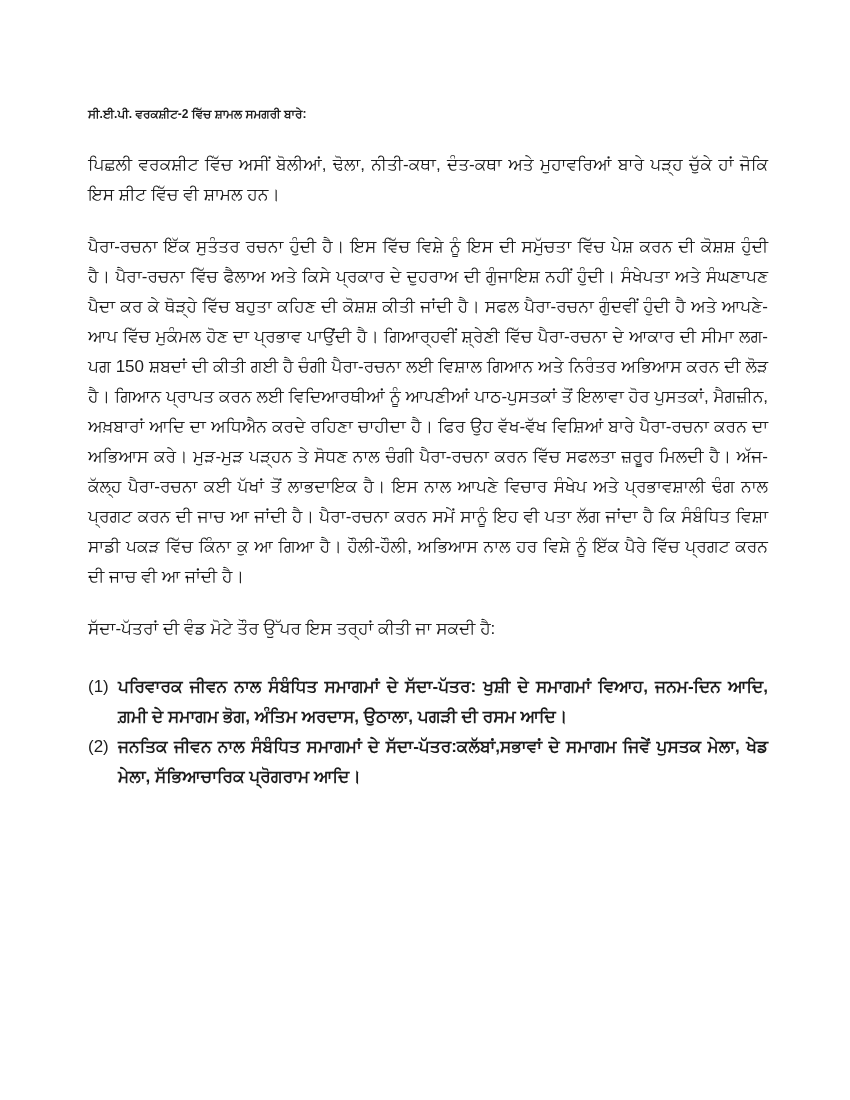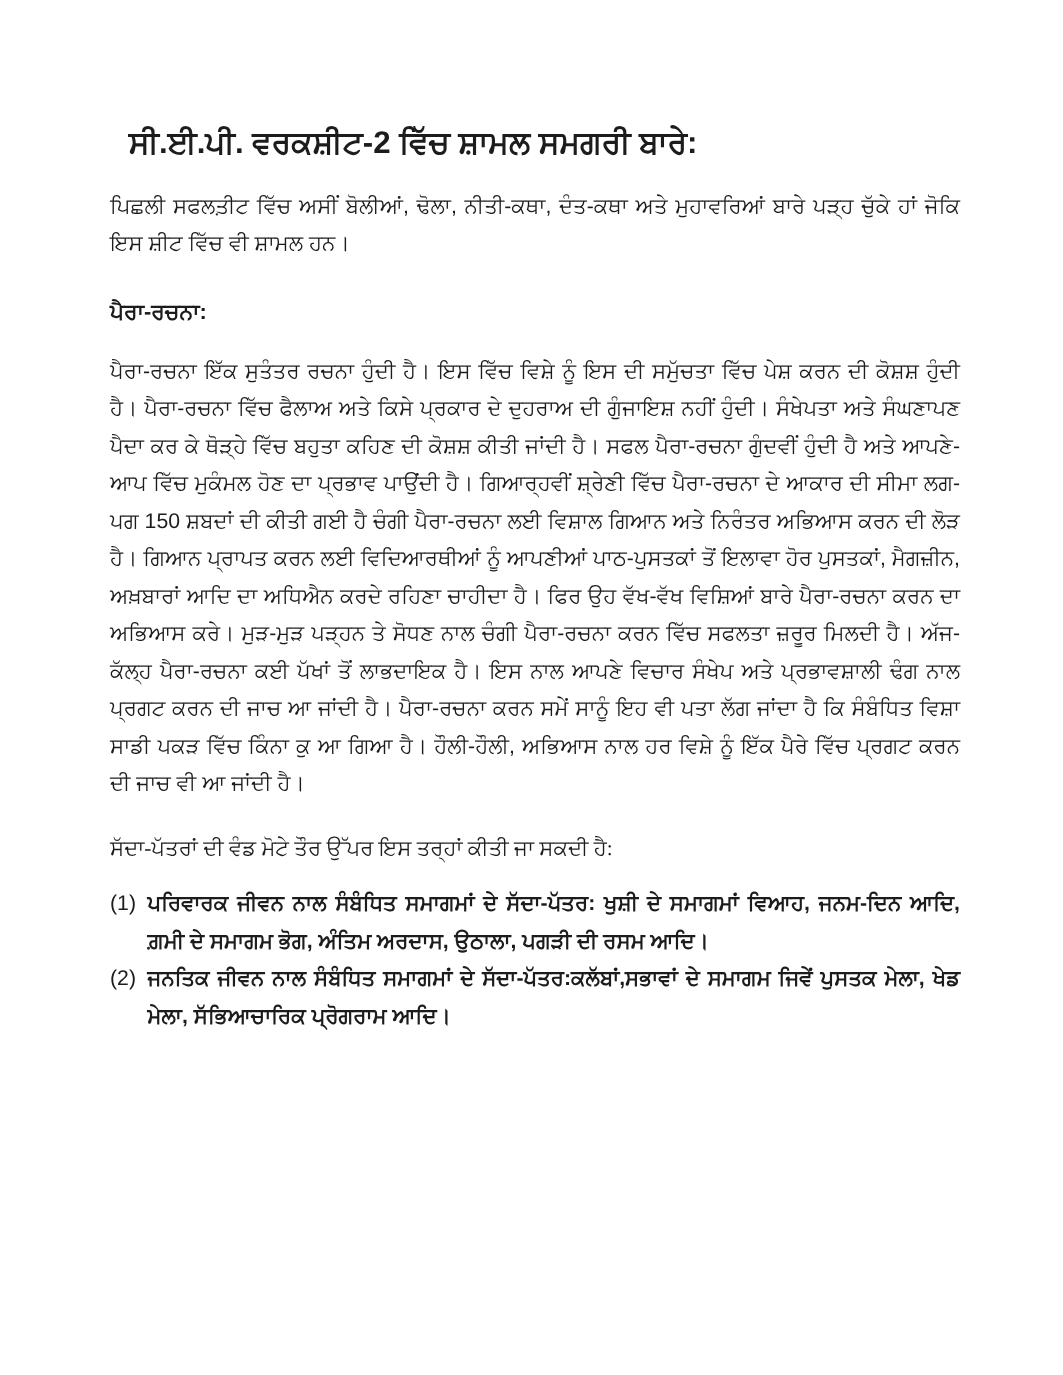--- a/index.html
+++ b/index.html
@@ -15,40 +15,39 @@
   }
   .page {
     box-sizing: border-box;
     width: 850px;
     height: 1100px;
     background: #ffffff;
     padding: 100px 82px 0 88px;
     color: #1c1c1c;
   }
   .doc-title {
-    font-size: 25px;
+    font-size: 12px;
     line-height: 28px;
     font-weight: bold;
-    margin: 0 0 22px 15px;
+    margin: 0 0 22px 0;
   }
   .section-heading {
     font-size: 17.5px;
     line-height: 26px;
     font-weight: bold;
     margin: 26px 0 20px 0;
   }
   .body-text {
     font-size: 17px;
     line-height: 30px;
     text-align: justify;
     margin: 0 0 22px 0;
   }
   .single-line {
-    margin-bottom: 14px;
-    font-family: Liberation Serif, serif;
+    margin-bottom: 28px;
   }
   .invite-list {
     margin: 0;
     padding: 0;
   }
   .list-item {
     display: flex;
     align-items: flex-start;
     font-size: 17px;
     line-height: 30px;
@@ -63,23 +62,22 @@
     font-weight: bold;
   }
 </style>
 </head>
 <body>
 
 <div class="page" lang="pa">
 
   <h1 class="doc-title">ਸੀ.ਈ.ਪੀ. ਵਰਕਸ਼ੀਟ-2 ਵਿੱਚ ਸ਼ਾਮਲ ਸਮਗਰੀ ਬਾਰੇ:</h1>
 
-  <p class="body-text">ਪਿਛਲੀ ਸਫਲਤ਼ੀਟ ਵਿੱਚ ਅਸੀਂ ਬੋਲੀਆਂ, ਢੋਲਾ, ਨੀਤੀ-ਕਥਾ, ਦੰਤ-ਕਥਾ ਅਤੇ ਮੁਹਾਵਰਿਆਂ ਬਾਰੇ ਪੜ੍ਹ ਚੁੱਕੇ ਹਾਂ ਜੋਕਿ ਇਸ ਸ਼ੀਟ ਵਿੱਚ ਵੀ ਸ਼ਾਮਲ ਹਨ।</p>
+  <p class="body-text">ਪਿਛਲੀ ਵਰਕਸ਼ੀਟ ਵਿੱਚ ਅਸੀਂ ਬੋਲੀਆਂ, ਢੋਲਾ, ਨੀਤੀ-ਕਥਾ, ਦੰਤ-ਕਥਾ ਅਤੇ ਮੁਹਾਵਰਿਆਂ ਬਾਰੇ ਪੜ੍ਹ ਚੁੱਕੇ ਹਾਂ ਜੋਕਿ ਇਸ ਸ਼ੀਟ ਵਿੱਚ ਵੀ ਸ਼ਾਮਲ ਹਨ।</p>
 
-  <h2 class="section-heading">ਪੈਰਾ-ਰਚਨਾ:</h2>
 
   <p class="body-text">ਪੈਰਾ-ਰਚਨਾ ਇੱਕ ਸੁਤੰਤਰ ਰਚਨਾ ਹੁੰਦੀ ਹੈ। ਇਸ ਵਿੱਚ ਵਿਸ਼ੇ ਨੂੰ ਇਸ ਦੀ ਸਮੁੱਚਤਾ ਵਿੱਚ ਪੇਸ਼ ਕਰਨ ਦੀ ਕੋਸ਼ਸ਼ ਹੁੰਦੀ ਹੈ। ਪੈਰਾ-ਰਚਨਾ ਵਿੱਚ ਫੈਲਾਅ ਅਤੇ ਕਿਸੇ ਪ੍ਰਕਾਰ ਦੇ ਦੁਹਰਾਅ ਦੀ ਗੁੰਜਾਇਸ਼ ਨਹੀਂ ਹੁੰਦੀ। ਸੰਖੇਪਤਾ ਅਤੇ ਸੰਘਣਾਪਣ ਪੈਦਾ ਕਰ ਕੇ ਥੋੜ੍ਹੇ ਵਿੱਚ ਬਹੁਤਾ ਕਹਿਣ ਦੀ ਕੋਸ਼ਸ਼ ਕੀਤੀ ਜਾਂਦੀ ਹੈ। ਸਫਲ ਪੈਰਾ-ਰਚਨਾ ਗੁੰਦਵੀਂ ਹੁੰਦੀ ਹੈ ਅਤੇ ਆਪਣੇ-ਆਪ ਵਿੱਚ ਮੁਕੰਮਲ ਹੋਣ ਦਾ ਪ੍ਰਭਾਵ ਪਾਉਂਦੀ ਹੈ। ਗਿਆਰ੍ਹਵੀਂ ਸ਼੍ਰੇਣੀ ਵਿੱਚ ਪੈਰਾ-ਰਚਨਾ ਦੇ ਆਕਾਰ ਦੀ ਸੀਮਾ ਲਗ-ਪਗ 150 ਸ਼ਬਦਾਂ ਦੀ ਕੀਤੀ ਗਈ ਹੈ ਚੰਗੀ ਪੈਰਾ-ਰਚਨਾ ਲਈ ਵਿਸ਼ਾਲ ਗਿਆਨ ਅਤੇ ਨਿਰੰਤਰ ਅਭਿਆਸ ਕਰਨ ਦੀ ਲੋੜ ਹੈ। ਗਿਆਨ ਪ੍ਰਾਪਤ ਕਰਨ ਲਈ ਵਿਦਿਆਰਥੀਆਂ ਨੂੰ ਆਪਣੀਆਂ ਪਾਠ-ਪੁਸਤਕਾਂ ਤੋਂ ਇਲਾਵਾ ਹੋਰ ਪੁਸਤਕਾਂ, ਮੈਗਜ਼ੀਨ, ਅਖ਼ਬਾਰਾਂ ਆਦਿ ਦਾ ਅਧਿਐਨ ਕਰਦੇ ਰਹਿਣਾ ਚਾਹੀਦਾ ਹੈ। ਫਿਰ ਉਹ ਵੱਖ-ਵੱਖ ਵਿਸ਼ਿਆਂ ਬਾਰੇ ਪੈਰਾ-ਰਚਨਾ ਕਰਨ ਦਾ ਅਭਿਆਸ ਕਰੇ। ਮੁੜ-ਮੁੜ ਪੜ੍ਹਨ ਤੇ ਸੋਧਣ ਨਾਲ ਚੰਗੀ ਪੈਰਾ-ਰਚਨਾ ਕਰਨ ਵਿੱਚ ਸਫਲਤਾ ਜ਼ਰੂਰ ਮਿਲਦੀ ਹੈ। ਅੱਜ-ਕੱਲ੍ਹ ਪੈਰਾ-ਰਚਨਾ ਕਈ ਪੱਖਾਂ ਤੋਂ ਲਾਭਦਾਇਕ ਹੈ। ਇਸ ਨਾਲ ਆਪਣੇ ਵਿਚਾਰ ਸੰਖੇਪ ਅਤੇ ਪ੍ਰਭਾਵਸ਼ਾਲੀ ਢੰਗ ਨਾਲ ਪ੍ਰਗਟ ਕਰਨ ਦੀ ਜਾਚ ਆ ਜਾਂਦੀ ਹੈ। ਪੈਰਾ-ਰਚਨਾ ਕਰਨ ਸਮੇਂ ਸਾਨੂੰ ਇਹ ਵੀ ਪਤਾ ਲੱਗ ਜਾਂਦਾ ਹੈ ਕਿ ਸੰਬੰਧਿਤ ਵਿਸ਼ਾ ਸਾਡੀ ਪਕੜ ਵਿੱਚ ਕਿੰਨਾ ਕੁ ਆ ਗਿਆ ਹੈ। ਹੌਲੀ-ਹੌਲੀ, ਅਭਿਆਸ ਨਾਲ ਹਰ ਵਿਸ਼ੇ ਨੂੰ ਇੱਕ ਪੈਰੇ ਵਿੱਚ ਪ੍ਰਗਟ ਕਰਨ ਦੀ ਜਾਚ ਵੀ ਆ ਜਾਂਦੀ ਹੈ।</p>
 
 
 
   <p class="body-text single-line">ਸੱਦਾ-ਪੱਤਰਾਂ ਦੀ ਵੰਡ ਮੋਟੇ ਤੌਰ ਉੱਪਰ ਇਸ ਤਰ੍ਹਾਂ ਕੀਤੀ ਜਾ ਸਕਦੀ ਹੈ:</p>
 
   <div class="invite-list">
 
     <div class="list-item">

